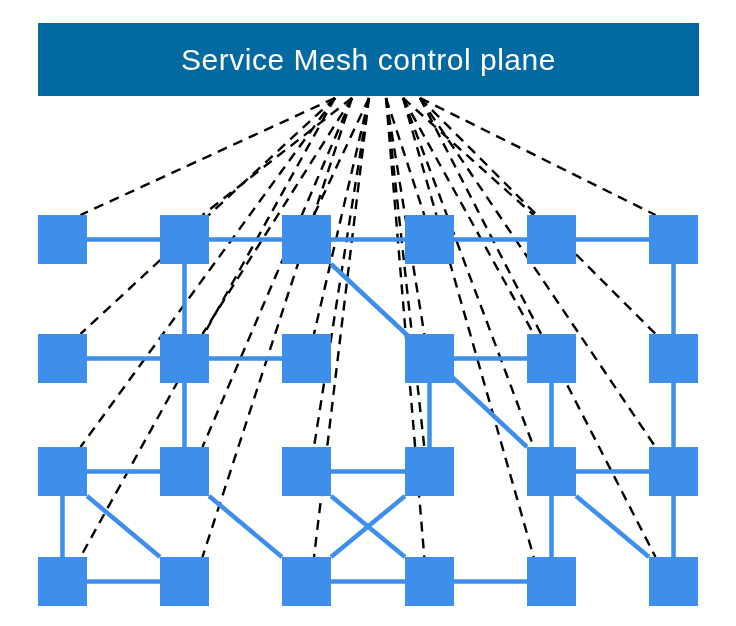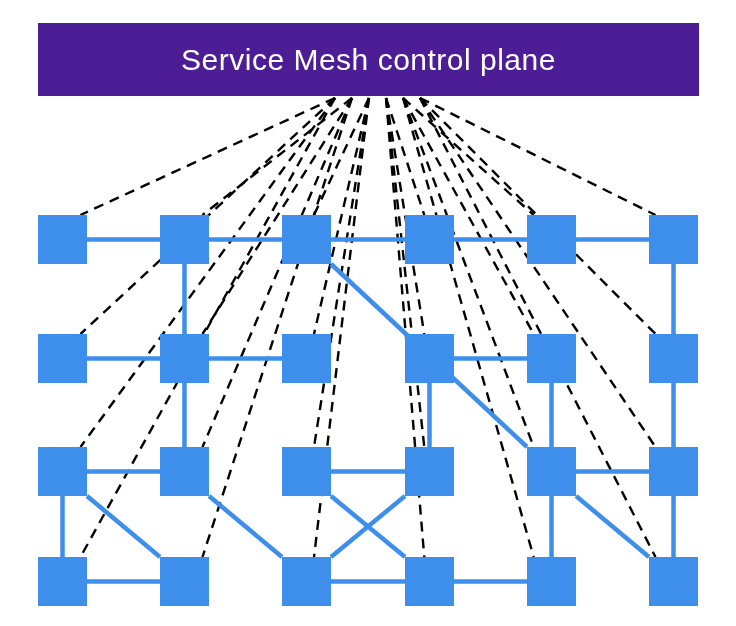--- a/index.html
+++ b/index.html
@@ -103,16 +103,16 @@
       <rect x="405" y="447" width="49" height="49" fill="#3E8EEC"></rect>
       <rect x="527" y="447" width="49" height="49" fill="#3E8EEC"></rect>
       <rect x="649" y="447" width="49" height="49" fill="#3E8EEC"></rect>
       <rect x="38" y="557" width="49" height="49" fill="#3E8EEC"></rect>
       <rect x="160" y="557" width="49" height="49" fill="#3E8EEC"></rect>
       <rect x="282" y="557" width="49" height="49" fill="#3E8EEC"></rect>
       <rect x="405" y="557" width="49" height="49" fill="#3E8EEC"></rect>
       <rect x="527" y="557" width="49" height="49" fill="#3E8EEC"></rect>
       <rect x="649" y="557" width="49" height="49" fill="#3E8EEC"></rect>
     </svg>
-  <div class="cp-header" id="cp-header" style="left: 38px; top: 23px; width: 661px; height: 73px; background: #4c1d95; color: rgb(255, 255, 255);">
+  <div class="cp-header" id="cp-header" style="left: 38px; top: 23px; width: 661px; height: 73px; background: #0369a1; color: rgb(255, 255, 255);">
     <span>Service Mesh control plane</span>
   </div>
 </div>
 
 </body></html>

